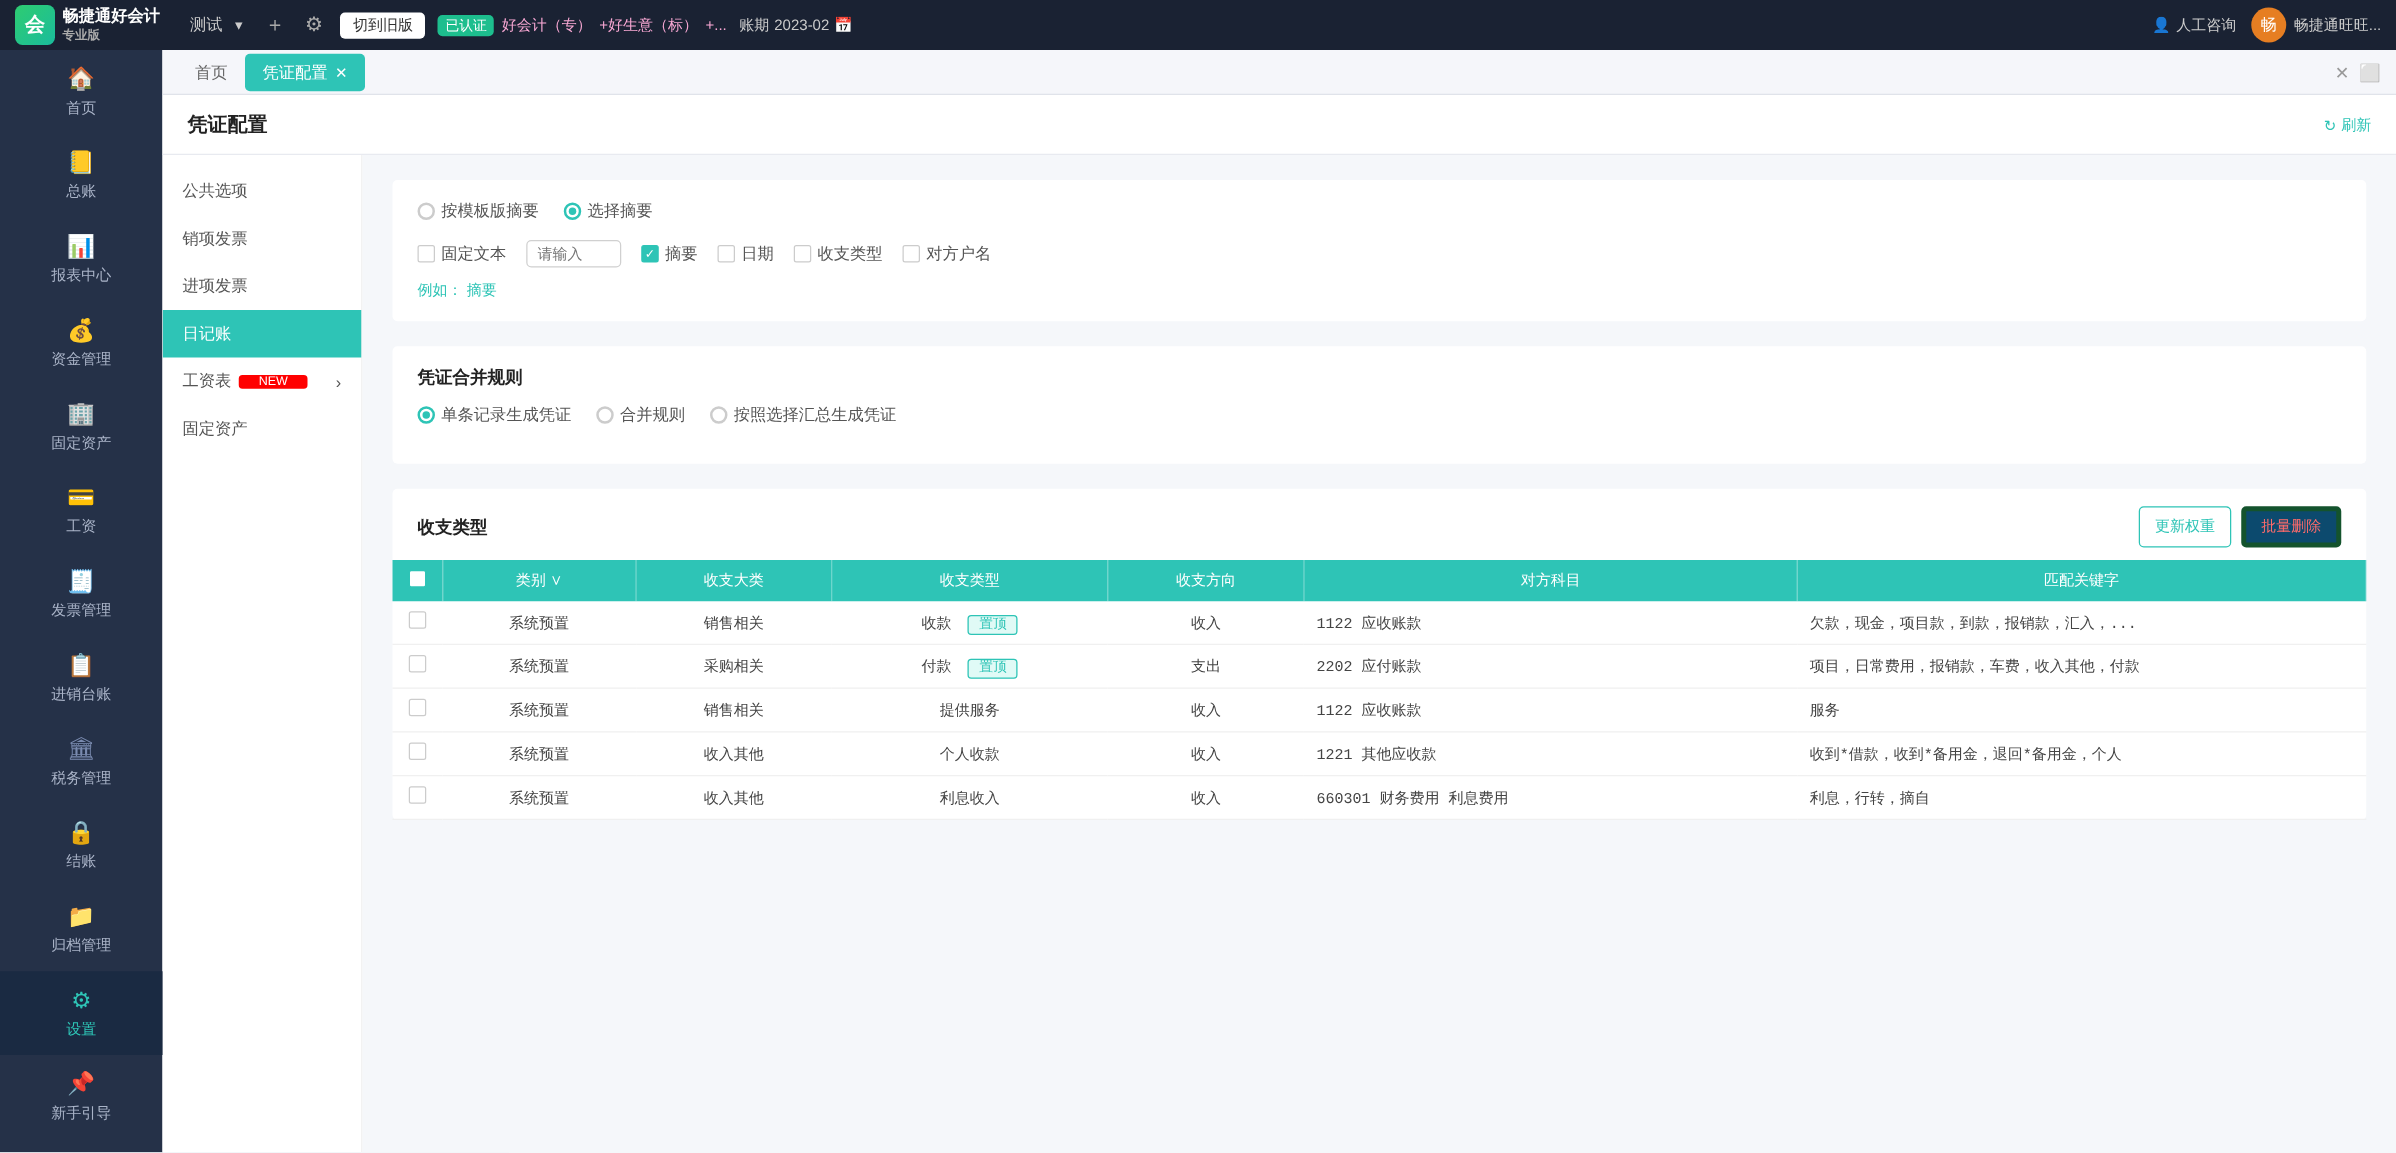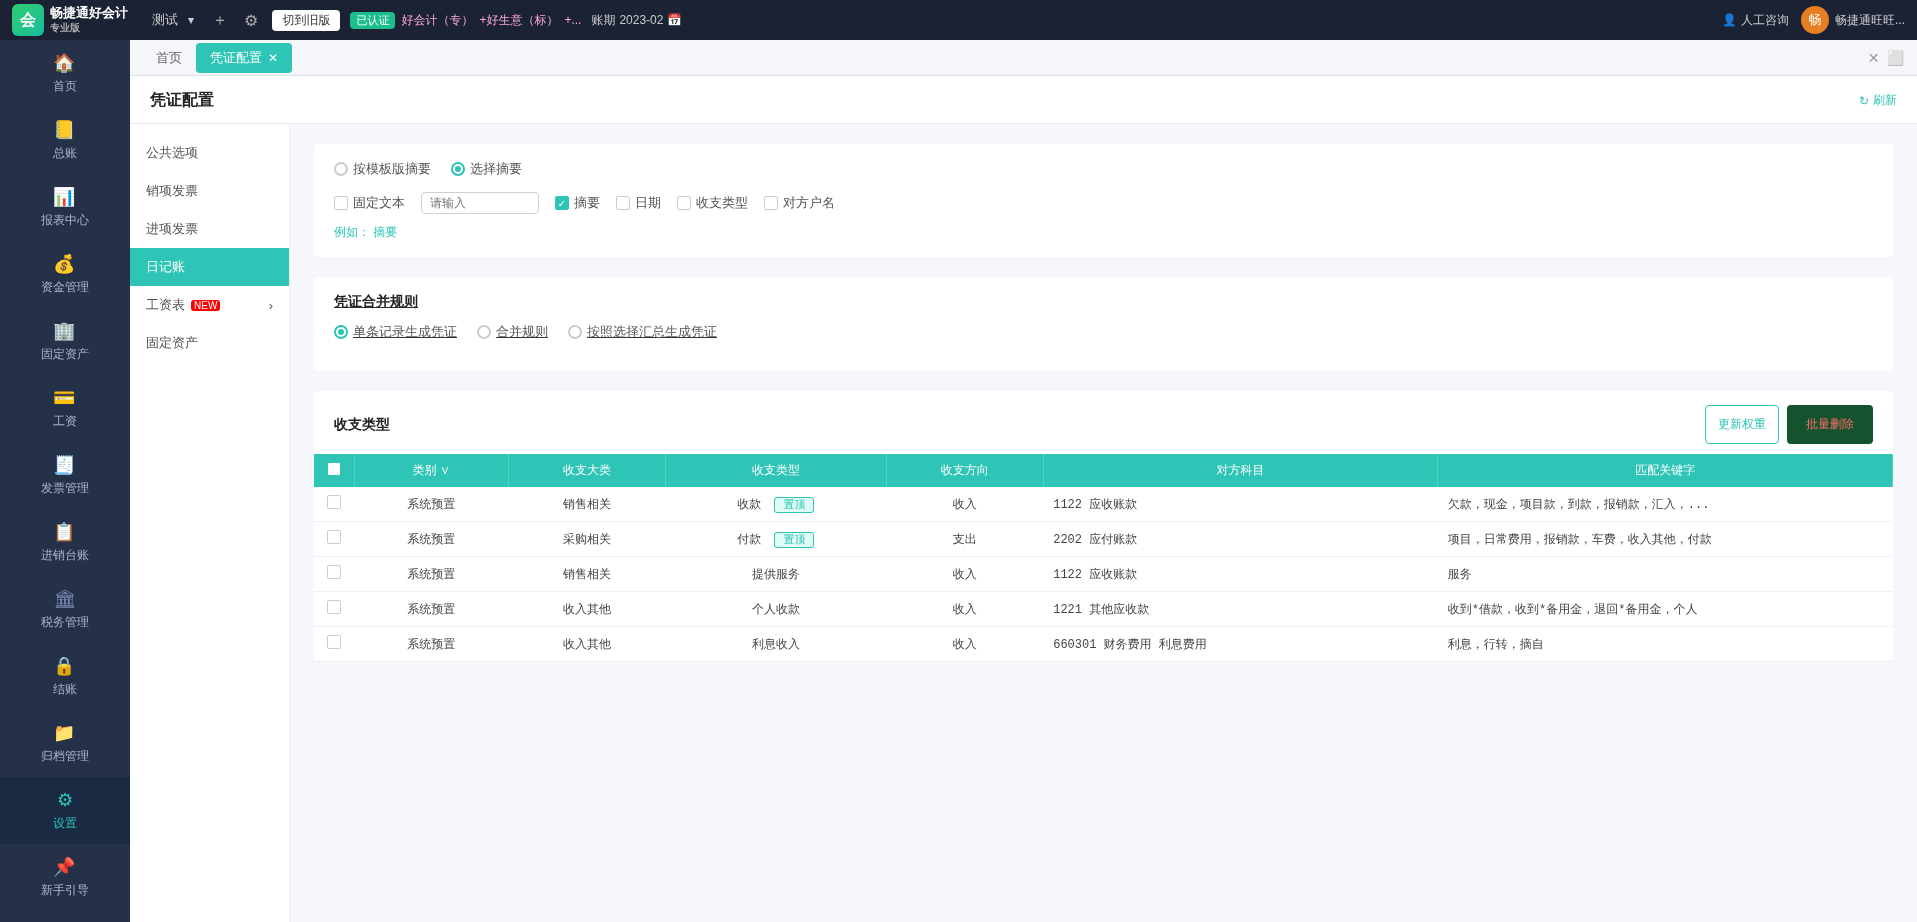--- a/index.html
+++ b/index.html
@@ -55,21 +55,21 @@
     .page-title { font-size: 16px; font-weight: bold; color: #222; padding-bottom: 12px; }
     .refresh-btn { color: #2ec4b6; cursor: pointer; font-size: 12px; display: flex; align-items: center; gap: 4px; padding-bottom: 12px; }
 
     
     .inner-layout { display: flex; flex: 1; overflow: hidden; height: calc(922px - 40px - 36px - 46px); }
 
     
     .left-nav { width: 160px; background: #fff; border-right: 1px solid #eee; padding-top: 10px; flex-shrink: 0; }
     .left-nav-item { padding: 10px 16px; font-size: 13px; color: #555; cursor: pointer; display: flex; align-items: center; gap: 6px; }
     .left-nav-item.active { background: #2ec4b6; color: #fff; }
-    .new-badge { background: red; color: #fff; border-radius: 3px; font-size: 10px; padding: 0 3px; }
+    .new-badge { background: red; color: #fff; border-radius: 3px; font-size: 10px; padding: 0 16px; }
 
     
     .right-content { flex: 1; overflow-y: auto; padding: 20px 24px; background: #f5f7fa; }
 
     
     .section { background: #fff; border-radius: 4px; margin-bottom: 20px; }
     .section-title { font-size: 14px; font-weight: bold; color: #222; padding: 16px 20px 10px; border-bottom: 1px solid #f0f0f0; }
     .section-body { padding: 16px 20px; }
 
     
@@ -77,40 +77,40 @@
     .radio-item { display: flex; align-items: center; gap: 5px; cursor: pointer; font-size: 13px; color: #555; }
     .radio-circle { width: 14px; height: 14px; border-radius: 50%; border: 2px solid #ccc; display: inline-block; }
     .radio-circle.filled { border-color: #2ec4b6; position: relative; }
     .radio-circle.filled::after { content: ''; position: absolute; top: 2px; left: 2px; width: 6px; height: 6px; border-radius: 50%; background: #2ec4b6; }
 
     
     .checkbox-row { display: flex; align-items: center; gap: 16px; margin-top: 8px; }
     .checkbox-item { display: flex; align-items: center; gap: 5px; font-size: 13px; color: #555; cursor: pointer; }
     .checkbox-box { width: 14px; height: 14px; border: 1px solid #ccc; border-radius: 2px; display: inline-block; }
     .checkbox-box.checked { background: #2ec4b6; border-color: #2ec4b6; display: flex; align-items: center; justify-content: center; color: #fff; font-size: 10px; }
-    .text-input { border: 1px solid #d0d0d0; border-radius: 4px; padding: 3px 8px; font-size: 12px; color: #999; width: 118px; outline: none; }
+    .text-input { border: 1px solid #d0d0d0; border-radius: 4px; padding: 3px 8px; font-size: 12px; color: #999; width: 76px; outline: none; }
 
     
     .example-text { color: #2ec4b6; font-size: 12px; margin-top: 10px; }
 
     
     .date-section { background: #fff; border-radius: 4px; margin-bottom: 20px; padding: 16px 20px; }
     .date-title { font-size: 14px; font-weight: bold; color: #222; margin-bottom: 12px; }
 
     
-    .merge-section { background: #fff; border-radius: 4px; margin-bottom: 20px; padding: 16px 20px; text-decoration: underline; }
+    .merge-section { background: #fff; border-radius: 4px; margin-bottom: 20px; padding: 16px 20px; }
     .merge-title { font-size: 14px; font-weight: bold; color: #222; margin-bottom: 12px; }
 
     
     .table-section { background: #fff; border-radius: 4px; margin-bottom: 20px; }
     .table-header { display: flex; justify-content: space-between; align-items: center; padding: 14px 20px 10px; }
     .table-section-title { font-size: 14px; font-weight: bold; color: #222; }
     .table-actions { display: flex; gap: 8px; }
     .btn-outline { border: 1px solid #2ec4b6; color: #2ec4b6; background: #fff; border-radius: 4px; padding: 4px 12px; font-size: 12px; cursor: pointer; }
-    .btn-red { border: 7px solid #14532d; color: #ff6b6b; background: #14532d; border-radius: 4px; padding: 4px 12px; font-size: 12px; cursor: pointer; }
+    .btn-red { border: 4px solid #14532d; color: #ff6b6b; background: #0c4a6e; border-radius: 4px; padding: 4px 12px; font-size: 12px; cursor: pointer; }
 
     
     .data-table { width: 100%; border-collapse: collapse; }
     .data-table th { background: #2ec4b6; color: #fff; padding: 8px 10px; font-size: 12px; font-weight: normal; text-align: center; border-right: 1px solid rgba(255,255,255,0.2); }
     .data-table th:first-child { width: 40px; }
     .data-table td { padding: 8px 10px; font-size: 12px; color: #444; border-bottom: 1px solid #f0f0f0; text-align: center; font-family: Liberation Mono, monospace; }
     .data-table td.left { text-align: left; }
     .data-table td.long-text { text-align: left; max-width: 200px; overflow: hidden; text-overflow: ellipsis; white-space: nowrap; }
     .tag-cyan { background: #e0faf6; color: #2ec4b6; border: 1px solid #2ec4b6; border-radius: 3px; padding: 1px 8px; font-size: 11px; cursor: pointer; }
 

